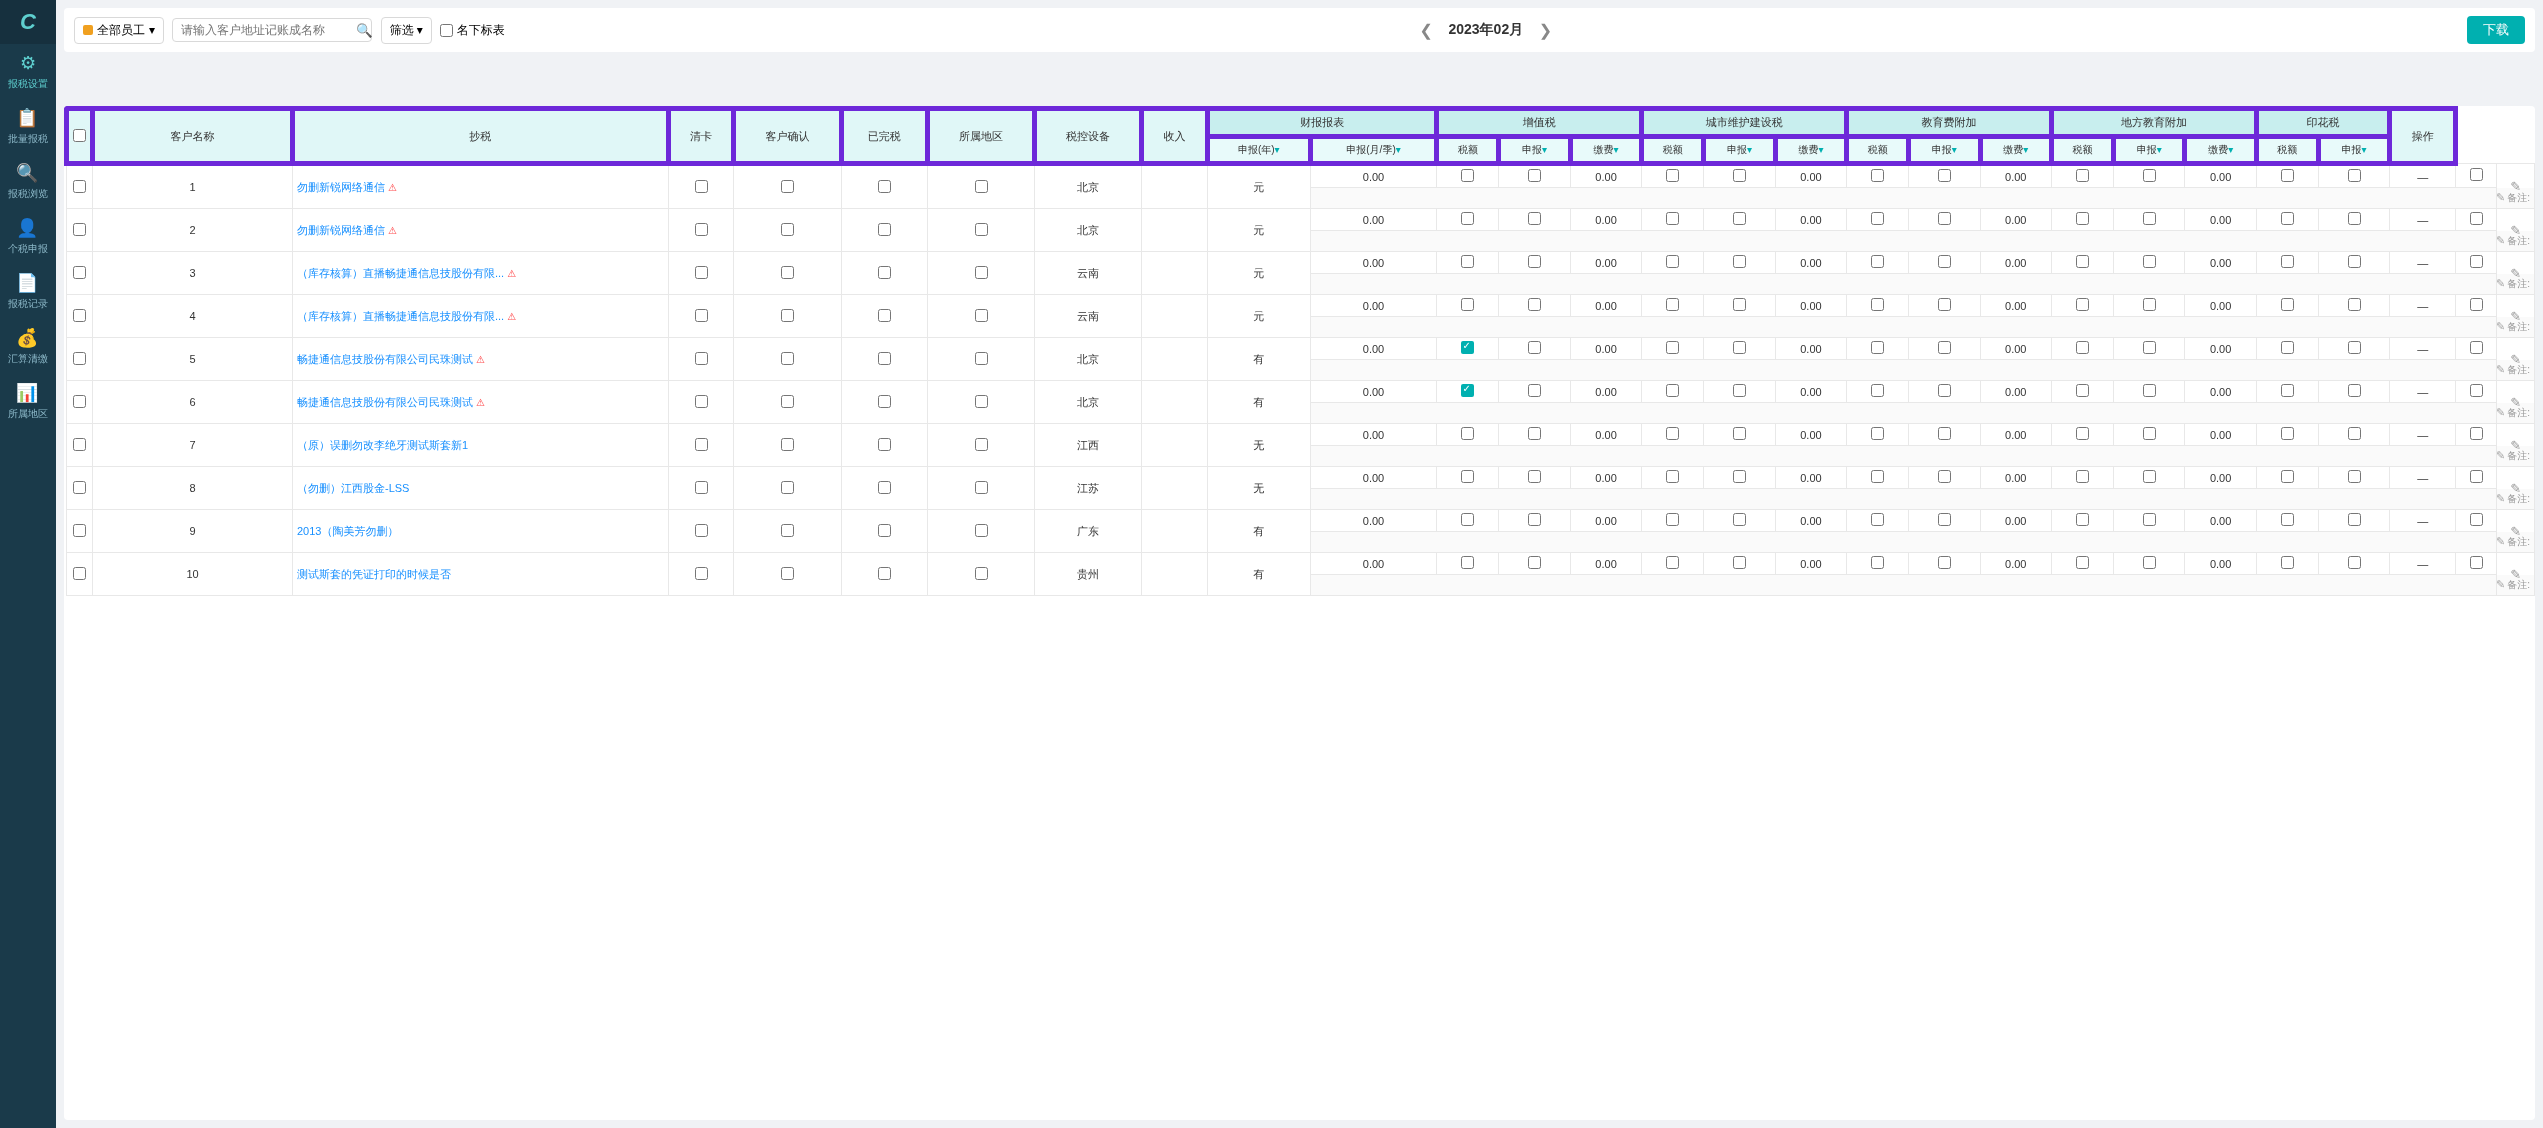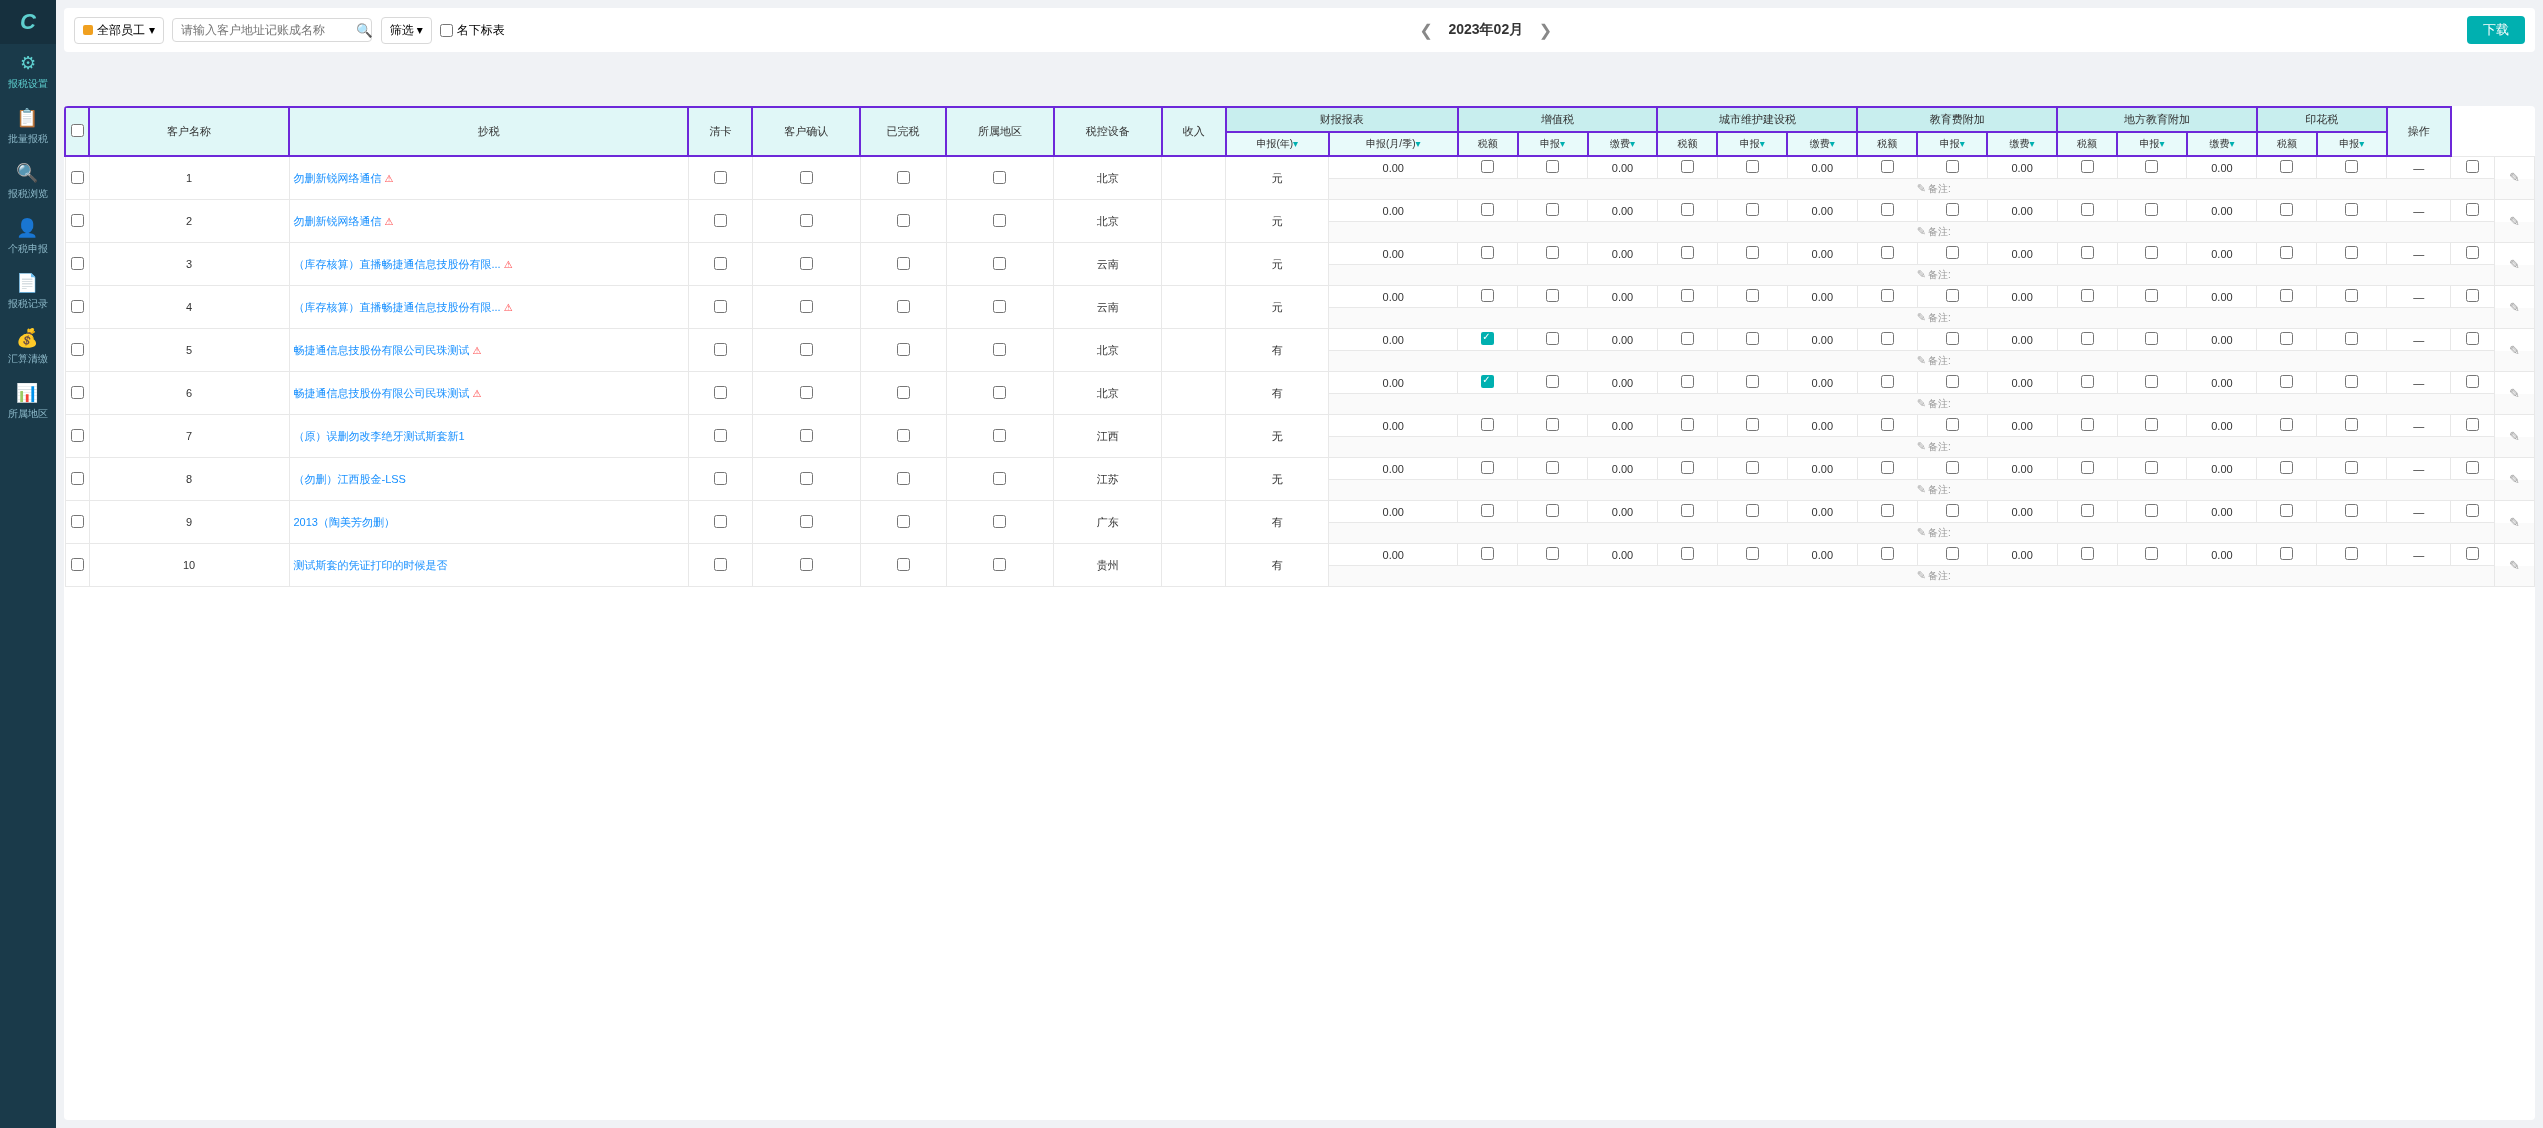--- a/index.html
+++ b/index.html
@@ -35,25 +35,25 @@
     .filter-btn { border: 1px solid #d9d9d9; border-radius: 4px; padding: 4px 8px; font-size: 12px; cursor: pointer; background: #fff; display: flex; align-items: center; gap: 3px; }
     .checkbox-label { display: flex; align-items: center; gap: 4px; font-size: 12px; cursor: pointer; }
     .toolbar-center { flex: 1; display: flex; justify-content: center; align-items: center; gap: 8px; }
     .nav-btn { background: none; border: none; cursor: pointer; color: #888; font-size: 16px; }
     .month-label { font-size: 14px; font-weight: bold; color: #333; min-width: 90px; text-align: center; }
     .download-btn { margin-left: auto; background: #00b0b0; color: #fff; border: none; border-radius: 4px; padding: 5px 16px; font-size: 13px; cursor: pointer; }
 
     
     .table-wrap { flex: 1; overflow: auto; background: #fff; border-radius: 4px; }
     table { border-collapse: collapse; width: 100%; min-width: 1400px; font-size: 11px; }
-    th { background: #e0f7f7; color: #333; font-weight: normal; border: 2px solid #6d28d9; padding: 4px 4px; text-align: center; white-space: nowrap; position: sticky; top: 0; z-index: 2; }
+    th { background: #e0f7f7; color: #333; font-weight: normal; border: 5px solid #6d28d9; padding: 4px 4px; text-align: center; white-space: nowrap; position: sticky; top: 0; z-index: 2; }
     th.sub { background: #e8fafa; font-size: 10px; }
     td { border: 1px solid #e8e8e8; padding: 3px 4px; text-align: center; color: #333; font-size: 11px; }
     .td-name { text-align: left; color: #1890ff; cursor: pointer; max-width: 200px; overflow: hidden; text-overflow: ellipsis; white-space: nowrap; }
-    .td-note { font-size: 10px; color: #999; text-align: center; padding-left: 8px; }
+    .td-note { font-size: 10px; color: #999; text-align: right; padding-left: 8px; }
     tr.note-row td { background: #fafafa; }
     .cb { width: 13px; height: 13px; cursor: pointer; }
     .edit-icon { color: #999; cursor: pointer; font-size: 13px; }
     .pencil-icon { color: #aaa; font-size: 11px; margin-right: 2px; }
     .tag-red { color: #ff4d4f; font-size: 10px; }
     input[type=checkbox] { accent-color: #00b0b0; }
     .checked-box { display: inline-block; width: 13px; height: 13px; background: #00b0b0; border-radius: 2px; position: relative; }
     .checked-box::after { content: '✓'; color: #fff; font-size: 10px; position: absolute; top: -1px; left: 1px; }
   </style>
 </head>

